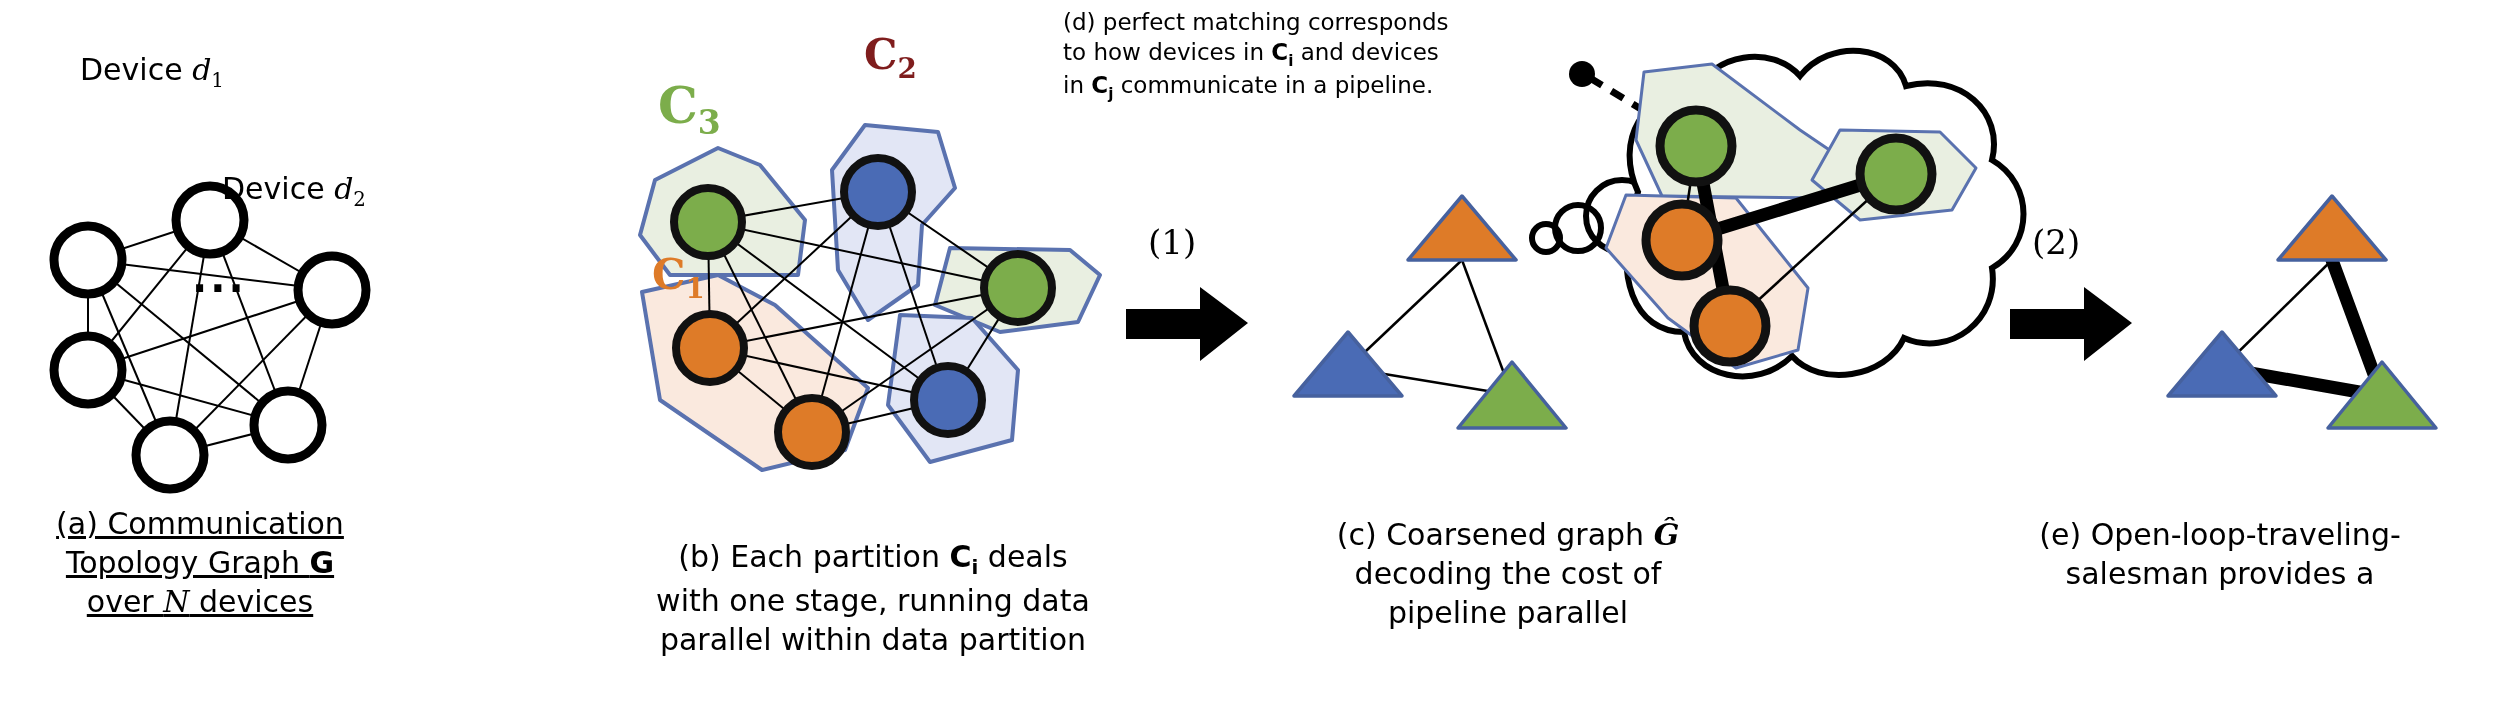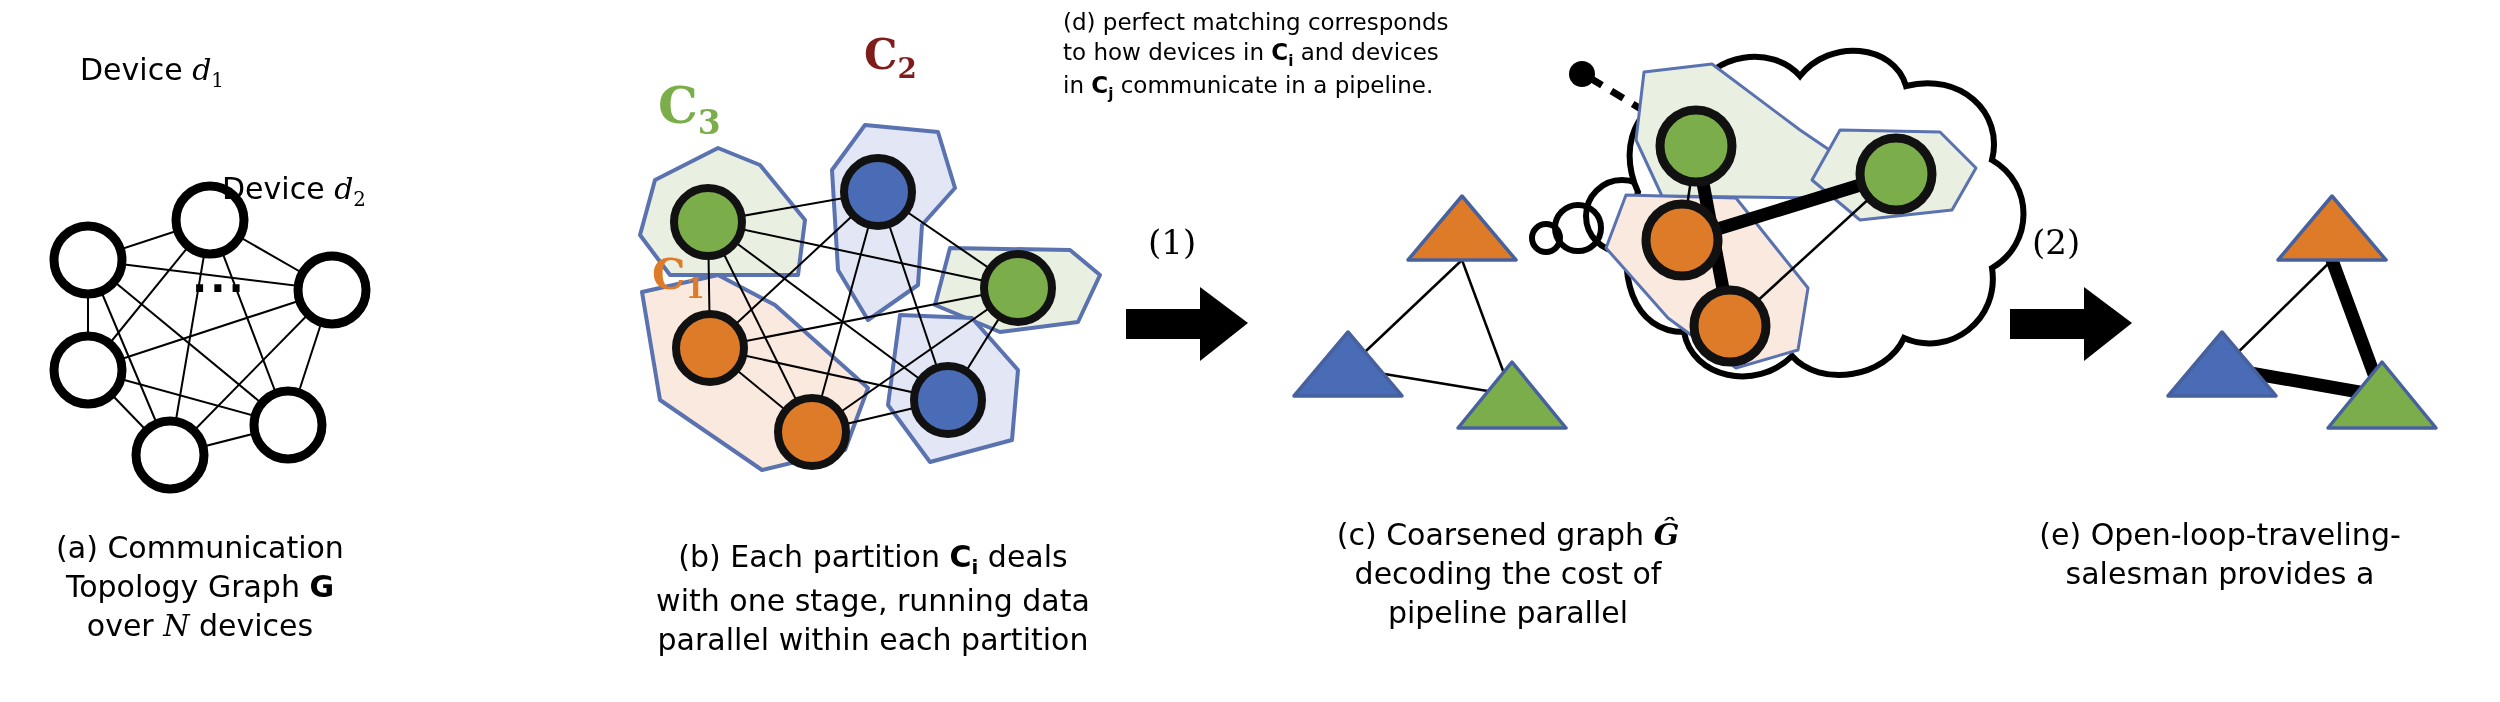--- a/index.html
+++ b/index.html
@@ -54,21 +54,21 @@
 <div class="lbl" style="left:80px;top:52px;">
   <span>Device </span><span class="serif it">d</span><sub class="serif">1</sub>
 </div>
 
 <div class="lbl" style="left:222px;top:128px;margin-top:43px;">
   <span>Device </span><span class="serif it">d</span><sub class="serif">2</sub>
 </div>
 
 <div class="ellipsis" style="left:192px;top:255px;">...</div>
 
-<div class="cap" style="left:0px;top:528px;width:400px;">
+<div class="cap" style="left:0px;top:504px;width:400px;text-decoration:underline;">
   <div>(a) Communication</div>
   <div><span>Topology Graph </span><span class="bd">G</span></div>
   <div><span>over </span><span class="serif it">N</span><span> devices</span></div>
 </div>
 
 <svg width="520" height="430" viewBox="0 0 520 430" style="position:absolute;left:600px;top:70px;">
 
   <g stroke="#5A72AF" stroke-width="4" stroke-linejoin="round">
     <polygon points="55,110 118,78 160,95 205,150 198,205 70,205 40,165" fill="#E9EFE1"></polygon>
     <polygon points="265,55 338,62 355,118 322,155 318,215 268,250 238,200 232,100" fill="#E2E6F5"></polygon>
@@ -111,21 +111,21 @@
 <div class="lbl serif bd" style="left:658px;top:76px;font-size:50px;color:#7CAD4B;">
   <span>C</span><sub>3</sub>
 </div>
 <div class="lbl serif bd" style="left:652px;top:250px;font-size:42px;color:#DE7B28;">
   <span>C</span><sub>1</sub>
 </div>
 
 <div class="cap" style="left:588px;top:515px;width:570px;margin-top:22px;">
   <div><span>(b) Each partition </span><span class="bd">C</span><sub class="bd">i</sub><span> deals</span></div>
   <div>with one stage, running data</div>
-  <div>parallel within each partition</div>
+  <div>parallel within data partition</div>
 </div>
 
 <div class="stepnum" style="left:1148px;top:222px;">(1)</div>
 <svg width="130" height="90" viewBox="0 0 130 90" style="position:absolute;left:1122px;top:285px;">
   <polygon points="4,24 78,24 78,2 126,38 78,76 78,54 4,54" fill="#000"></polygon>
 </svg>
 
 <svg width="420" height="320" viewBox="0 0 420 320" style="position:absolute;left:1270px;top:190px;">
   <g stroke="#000" stroke-width="2.5" fill="none">
     <line x1="192" y1="70" x2="78" y2="178"></line>

